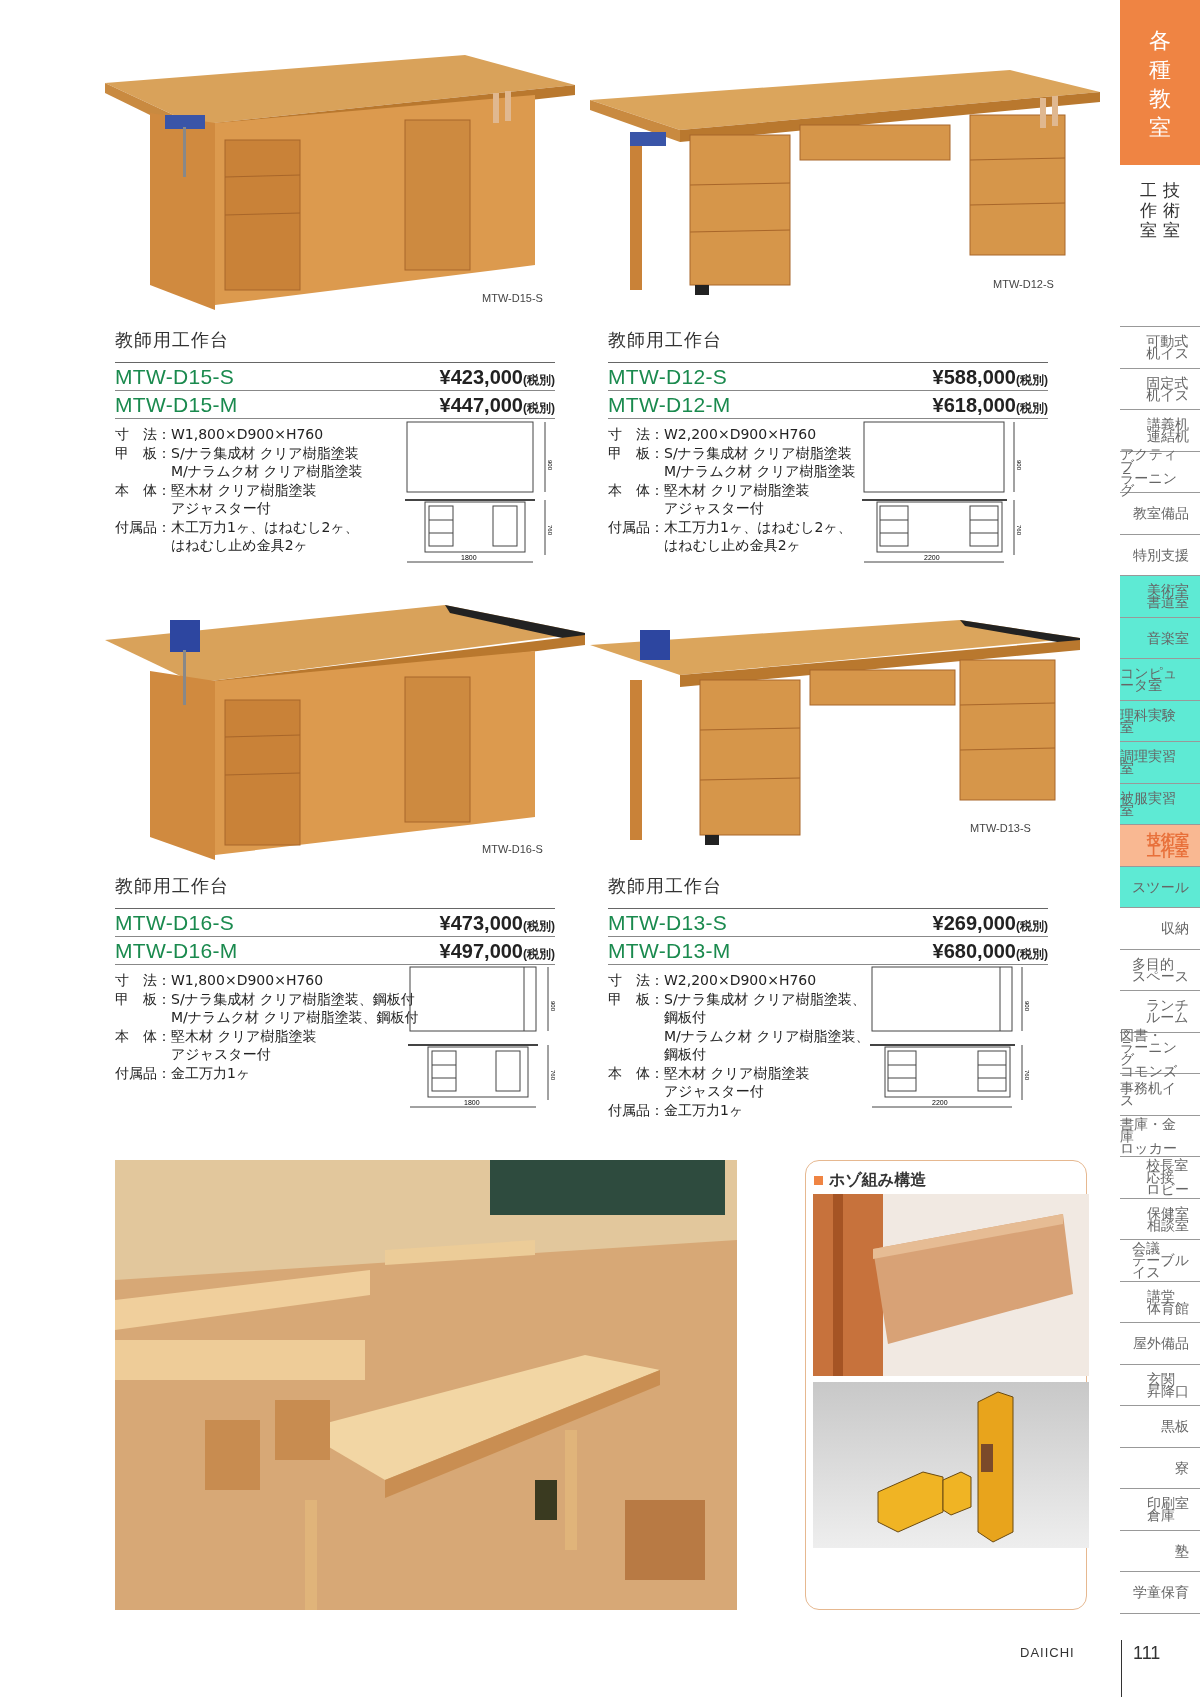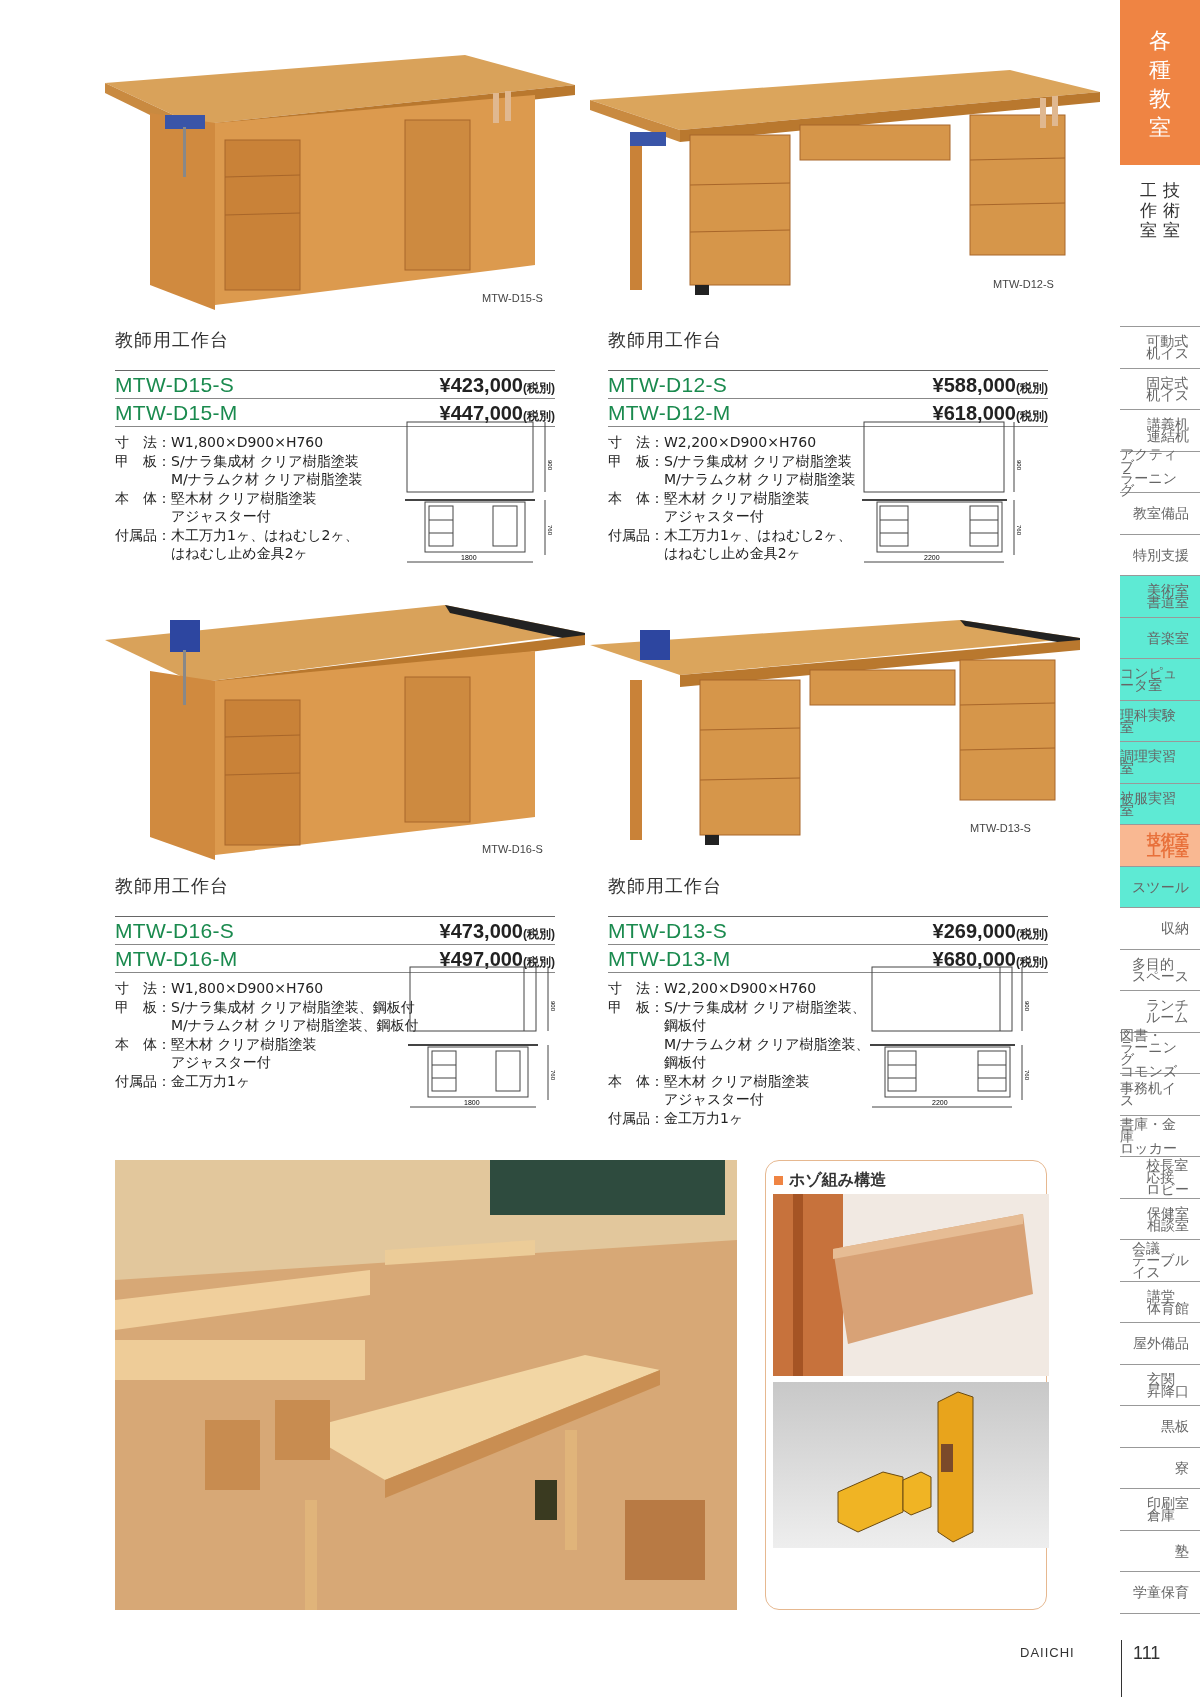--- a/index.html
+++ b/index.html
@@ -6,36 +6,36 @@
   html, body { width: 1200px; height: 1697px; background: #fff; overflow: hidden; }
   body { position: relative; font-family: "DejaVu Sans", "Liberation Sans", sans-serif; color: #333; }
 
   
   .photo { position: absolute; }
   .photo svg { display: block; }
   .photo-caption { position: absolute; font-size: 11px; color: #444; font-family: "Liberation Sans", sans-serif; }
 
   
   .product { position: absolute; width: 440px; }
-  .product .title { font-size: 18px; color: #333; padding-bottom: 18px; border-bottom: 1.5px solid #666; letter-spacing: 1px; }
+  .product .title { font-size: 18px; color: #333; padding-bottom: 10px; border-bottom: 1.5px solid #666; letter-spacing: 1px; }
   .product .row { display: flex; justify-content: space-between; align-items: baseline; border-bottom: 1.5px solid #888; height: 28px; padding-top: 2px; }
   .product .model { font-family: "Liberation Sans", sans-serif; font-size: 21px; color: #1a8a4e; letter-spacing: 0.3px; }
   .product .price { font-family: "Liberation Sans", sans-serif; font-size: 20px; color: #222; font-weight: bold; }
   .product .tax { font-size: 12px; font-weight: bold; }
   .specs { margin-top: 6px; font-size: 14px; line-height: 18.5px; color: #222; width: 290px; }
   .spec { display: flex; }
   .spec .k { width: 56px; flex: none; white-space: nowrap; }
   .spec .v { flex: 1; }
   .spec .v div { white-space: nowrap; }
 
   .drawing { position: absolute; }
 
   
   .classroom-photo { position: absolute; left: 115px; top: 1160px; width: 622px; height: 450px; overflow: hidden; }
-  .hozo-panel { position: absolute; left: 765px; top: 1160px; width: 282px; height: 450px; border: 1.5px solid #e6b890; border-radius: 14px; }
+  .hozo-panel { position: absolute; left: 805px; top: 1160px; width: 282px; height: 450px; border: 1.5px solid #e6b890; border-radius: 14px; }
   .hozo-title { position: absolute; left: 8px; top: 9px; font-size: 16px; font-weight: bold; color: #333; display: flex; align-items: center; gap: 6px; }
   .hozo-title .sq { width: 9px; height: 9px; background: #ef8443; display: inline-block; }
   .hozo-photo1 { position: absolute; left: 7px; top: 33px; width: 276px; height: 182px; overflow: hidden; }
   .hozo-photo2 { position: absolute; left: 7px; top: 221px; width: 276px; height: 166px; overflow: hidden; }
   .hozo-text { position: absolute; left: 8px; top: 394px; width: 278px; font-size: 12px; line-height: 15px; color: #333; }
 
   
   .cat-tab { position: absolute; left: 1120px; top: 0; width: 80px; height: 165px; background: #ef8443; color: #fff; font-size: 22px; line-height: 29px; text-align: center; padding-top: 26px; }
   .cat-tab span { display: block; }
   .section-label { position: absolute; left: 1140px; top: 180px; display: flex; flex-direction: row-reverse; gap: 6px; font-size: 17px; line-height: 20px; color: #333; }

